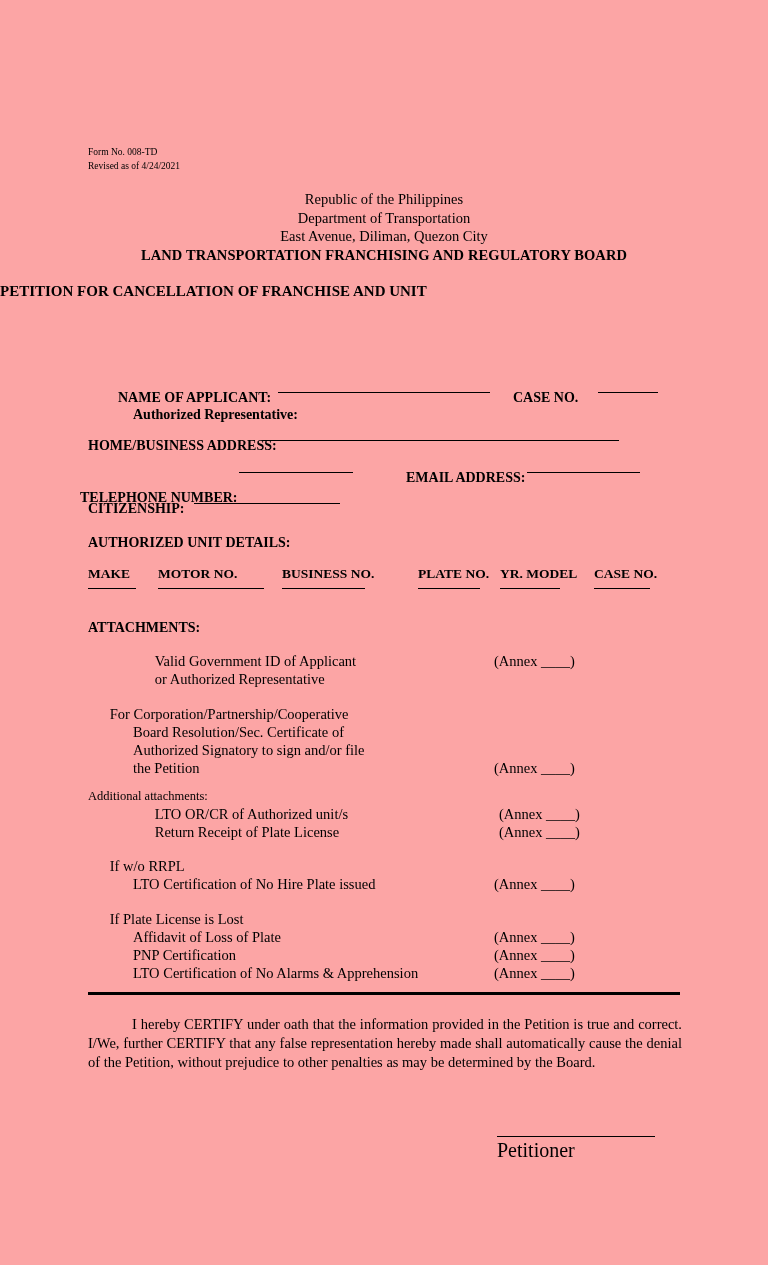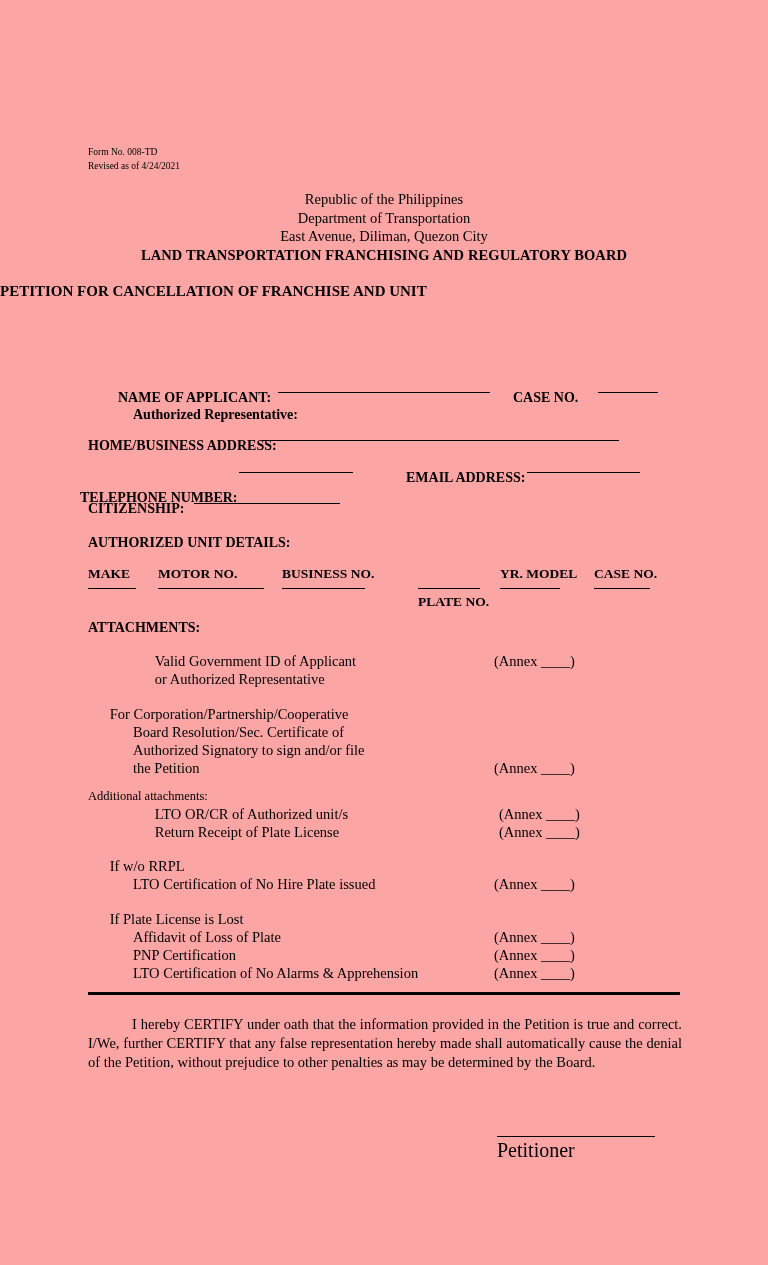--- a/index.html
+++ b/index.html
@@ -210,21 +210,21 @@
 
   <div class="field-label" style="left:88px; top:501px;">CITIZENSHIP:</div>
   <span class="rule" style="position:absolute; left:194px; top:503px; width:146px;"></span>
 
   <div class="field-label" style="left:88px; top:535px;">AUTHORIZED UNIT DETAILS:</div>
 
   <div class="unit-table">
     <div class="unit-col" style="left:0px;">MAKE</div>
     <div class="unit-col" style="left:70px;">MOTOR NO.</div>
     <div class="unit-col" style="left:194px;">BUSINESS NO.</div>
-    <div class="unit-col" style="left:330px;margin-top:28px;">PLATE NO.</div>
+    <div class="unit-col" style="left:330px;">PLATE NO.</div>
     <div class="unit-col" style="left:412px;">YR. MODEL</div>
     <div class="unit-col" style="left:506px;">CASE NO.</div>
 
     <div class="unit-blank" style="left:0px;   width:48px;"></div>
     <div class="unit-blank" style="left:70px;  width:106px;"></div>
     <div class="unit-blank" style="left:194px; width:83px;"></div>
     <div class="unit-blank" style="left:330px; width:62px;"></div>
     <div class="unit-blank" style="left:412px; width:60px;"></div>
     <div class="unit-blank" style="left:506px; width:56px;"></div>
   </div>

